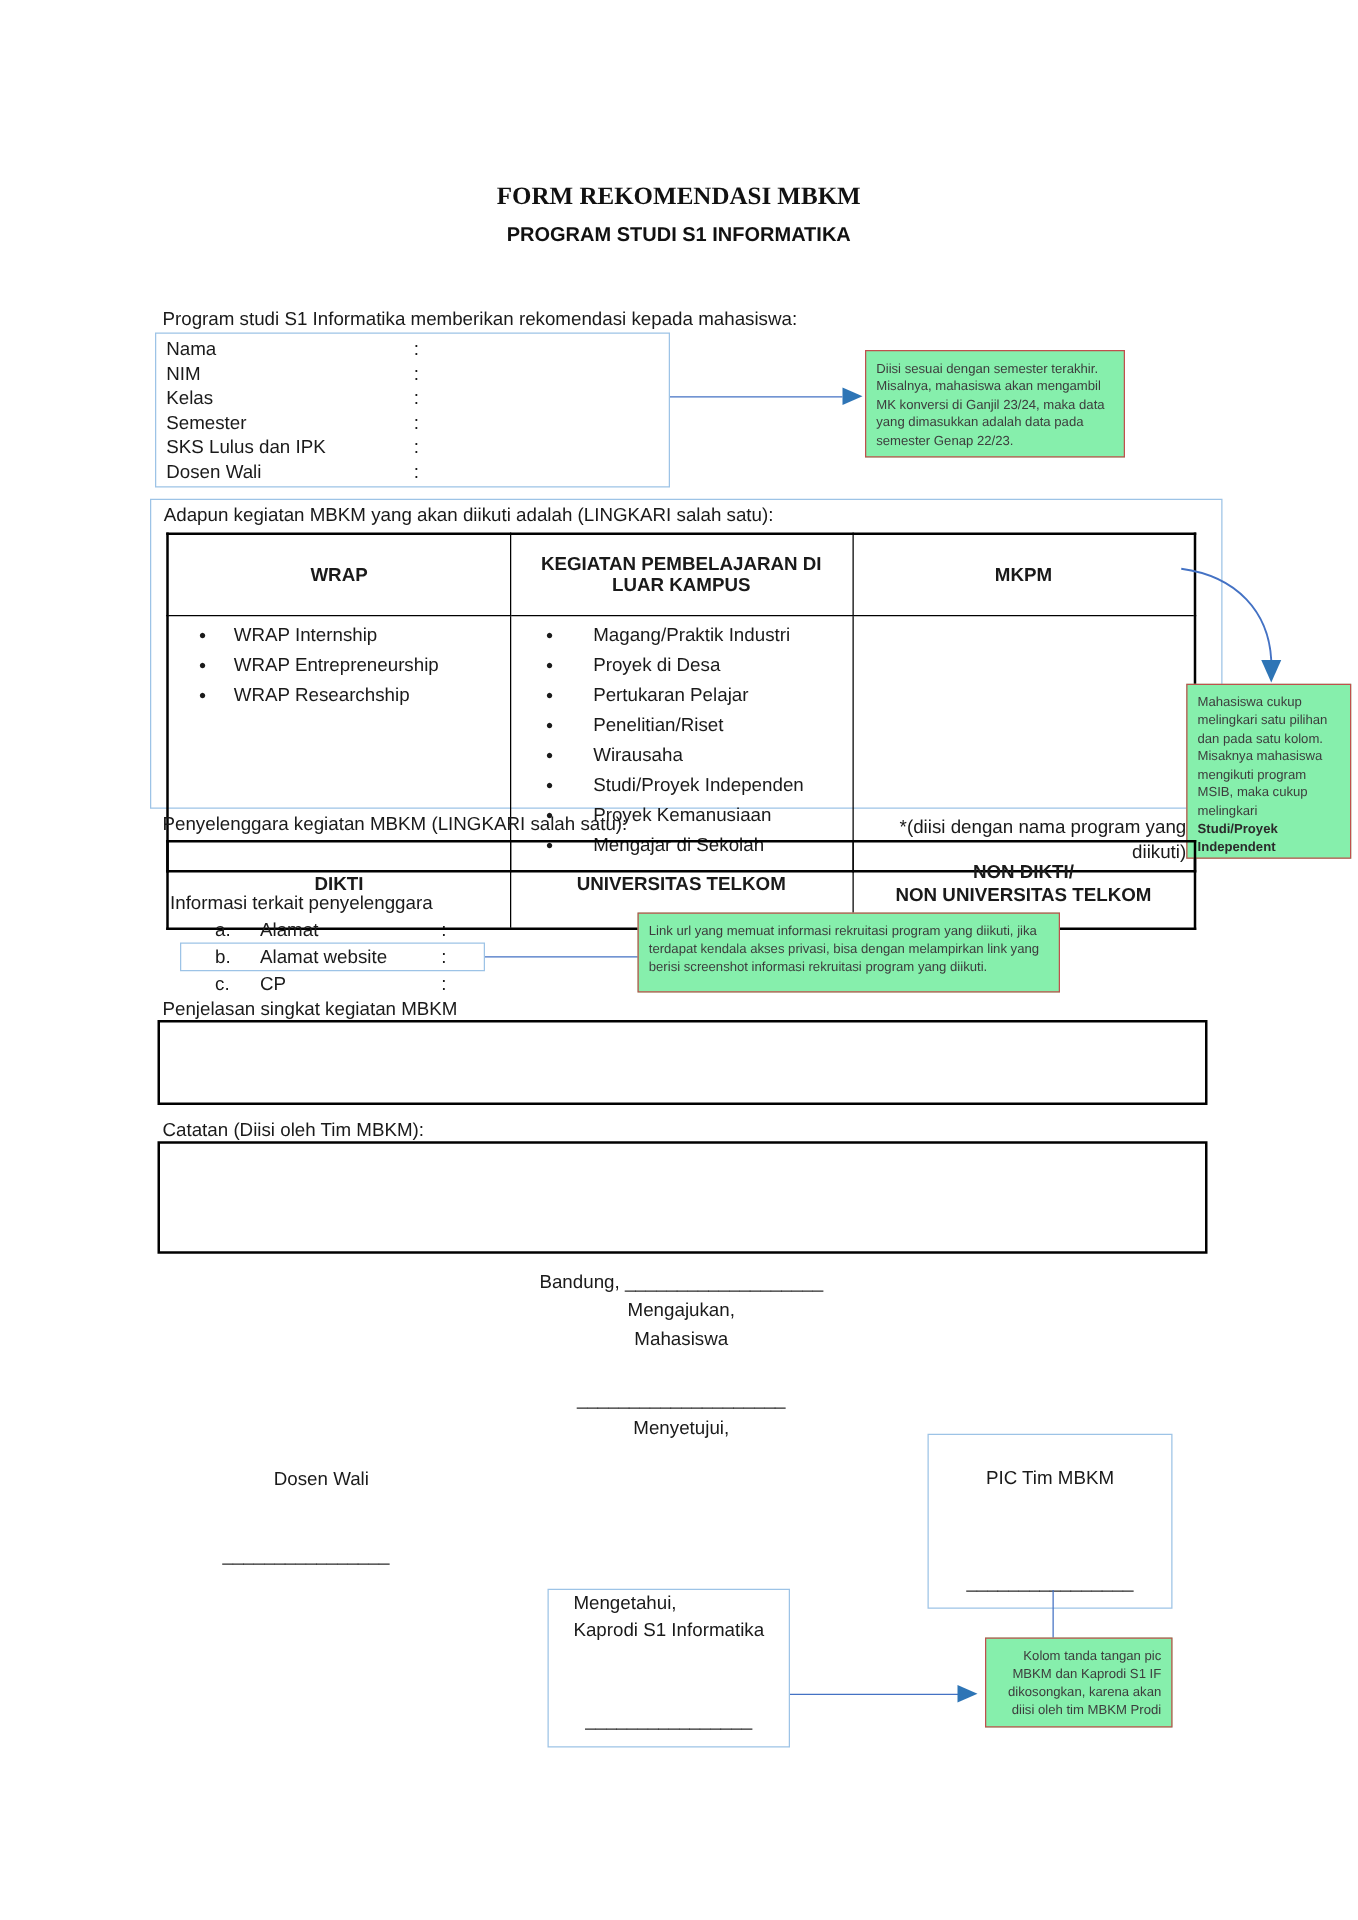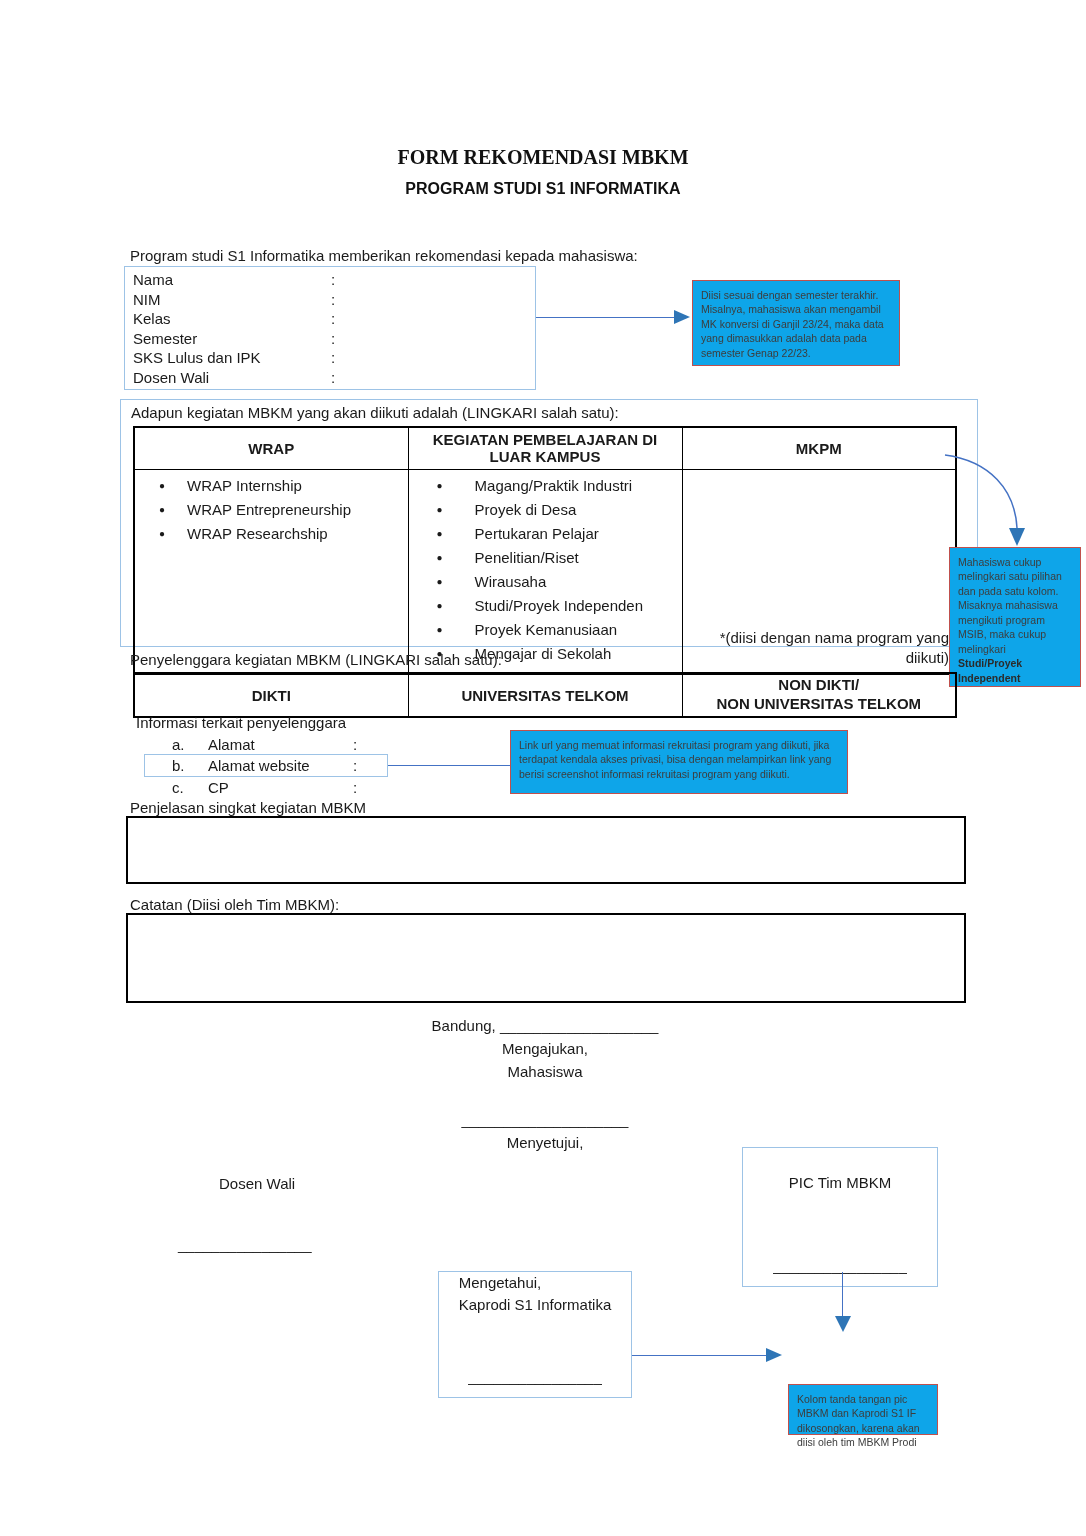--- a/index.html
+++ b/index.html
@@ -34,30 +34,30 @@
     padding: 3px 0 0 8px;
   }
   .field-row { display: flex; height: 19.5px; font-size: 15px; align-items: center; }
   .field-label { flex: 0 0 198px; }
   .field-colon { flex: 0 0 12px; }
   .field-value { flex: 1 1 auto; height: 100%; }
 
   
   .callout {
     border: 1px solid #c0504d;
-    background: #0ea5e9;
+    background: #86efac;
     font-size: 10.5px;
     line-height: 1.38;
     color: #3d3d3d;
     padding: 7px 8px;
   }
   .callout1 { left: 692px; top: 280px; width: 208px; height: 86px; }
   .callout2 { left: 949px; top: 547px; width: 132px; height: 140px; }
   .callout3 { left: 510px; top: 730px; width: 338px; height: 64px; }
-  .callout4 { left: 788px; top: 1384px; width: 150px; height: 51px; }
+  .callout4 { left: 788px; top: 1310px; width: 150px; height: 72px; text-align: right; }
   .callout b { color: #2b2b2b; }
 
   
   .h-line { border-top: 1.5px solid #4472c4; height: 0; }
   .v-line { border-left: 1.5px solid #4472c4; width: 0; }
   .head-right {
     width: 0; height: 0;
     border-top: 7px solid transparent;
     border-bottom: 7px solid transparent;
     border-left: 16px solid #2e75b6;
@@ -71,21 +71,21 @@
 
   
   .activity-outer { left: 120px; top: 399px; width: 858px; height: 248px; border: 1px solid #9dc3e6; }
   .section-label { font-size: 15px; }
   .activity-label { left: 131px; top: 404px; }
   .tbl {
     border-collapse: collapse; table-layout: fixed;
     border: 2px solid #000;
   }
   .tbl th, .tbl td { border: 1px solid #000; font-size: 15px; vertical-align: top; }
-  .tbl th { font-weight: bold; text-align: center; vertical-align: middle; padding: 2px 6px; }
+  .tbl th { font-weight: bold; text-align: center; vertical-align: middle; padding: 15px 6px; }
   .tbl1 { left: 133px; top: 426px; width: 822px; }
   .tbl1 th { height: 42px; }
   .tbl1 td { height: 162px; padding: 5px 6px; }
   .bullet-row { display: flex; margin: 1px 0 4px 0; }
   .bullet { flex: 0 0 auto; font-size: 10px; line-height: 20px; margin: 0 0 0 18px; }
   .bullet-text { margin-left: 22px; font-size: 15px; line-height: 20px; }
   .col2 .bullet { margin-left: 22px; }
   .col2 .bullet-text { margin-left: 32px; }
   .mkpm-cell { position: relative; }
   .mkpm-note {

